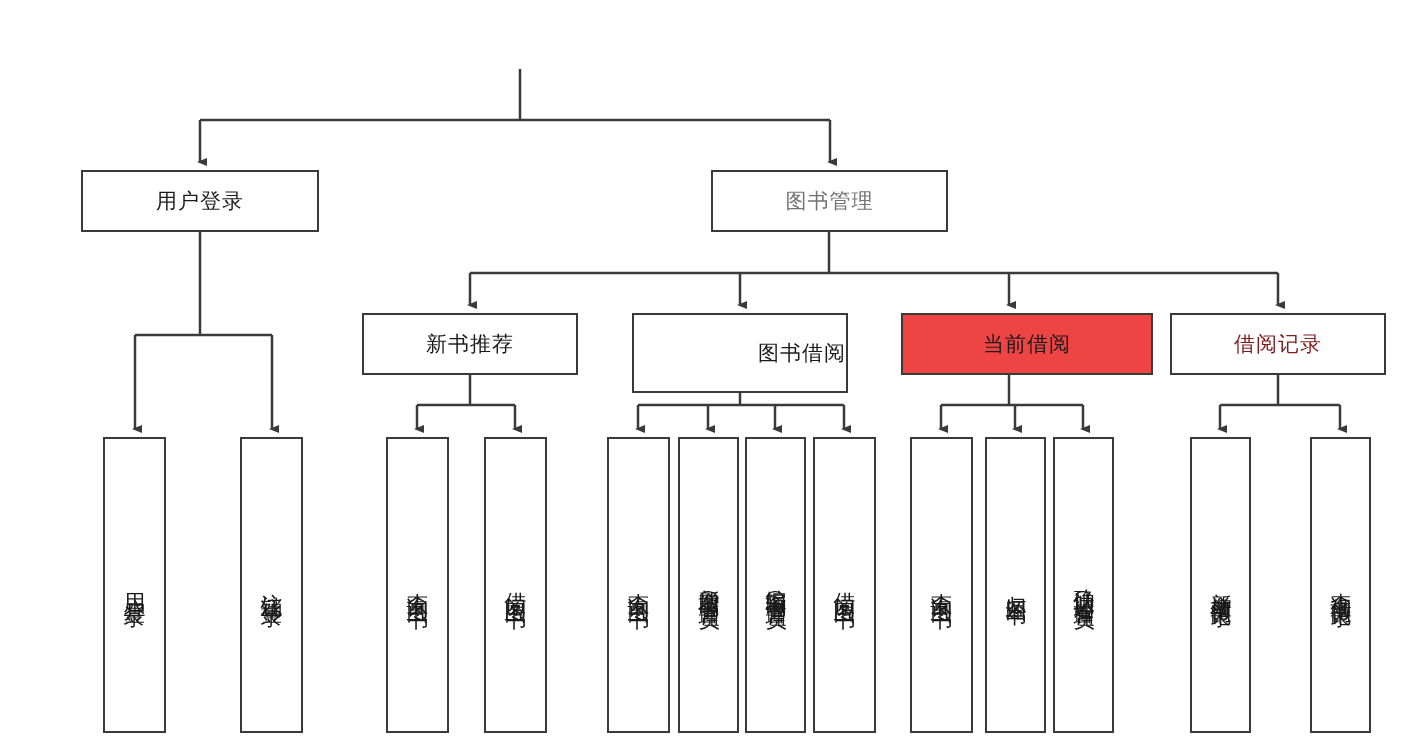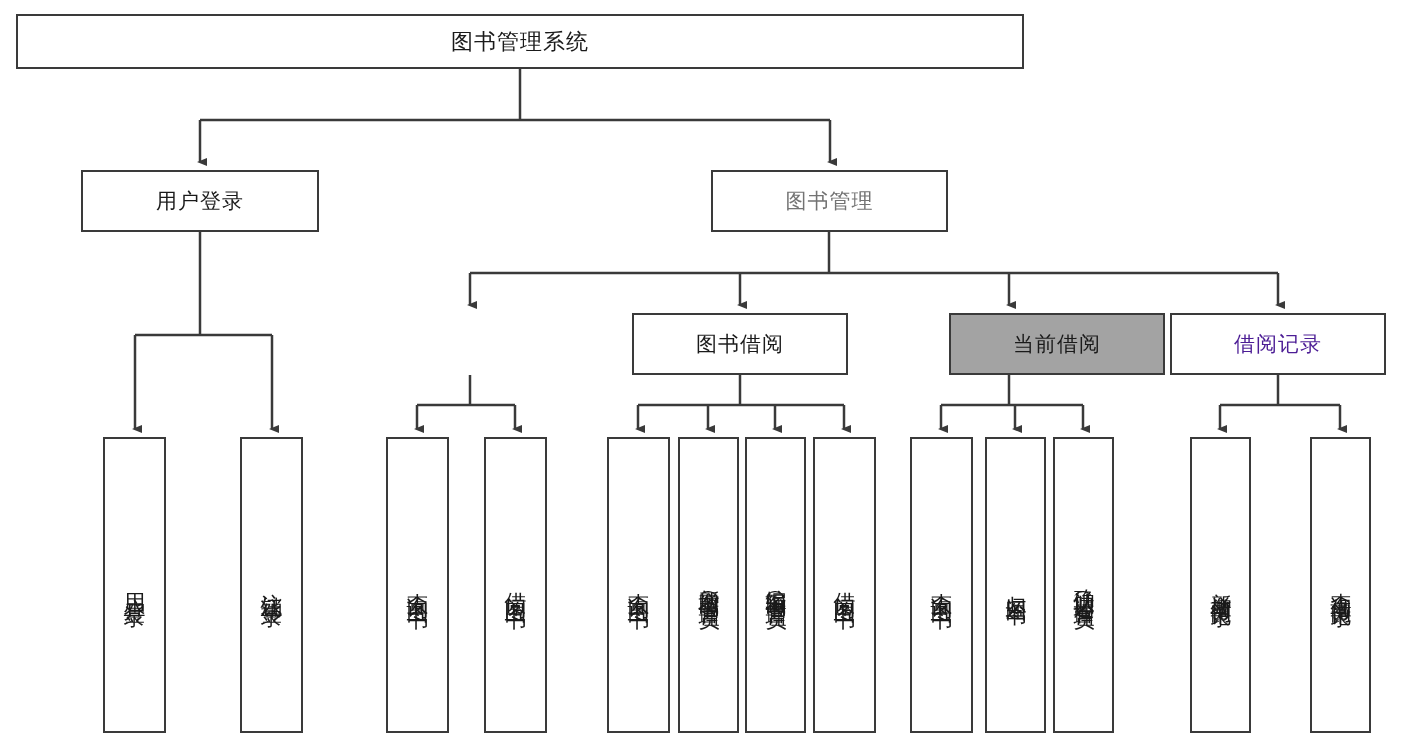--- a/index.html
+++ b/index.html
@@ -124,38 +124,38 @@
       <path d="M1015,405 L1015,429" marker-end="url(#arrow)"></path>
       <path d="M1083,405 L1083,429" marker-end="url(#arrow)"></path>
 
       <path d="M1278,375 L1278,405"></path>
       <path d="M1220,405 L1340,405"></path>
       <path d="M1220,405 L1220,429" marker-end="url(#arrow)"></path>
       <path d="M1340,405 L1340,429" marker-end="url(#arrow)"></path>
     </g>
   </svg>
 
-  <div class="node horiz root" style="left: 16px; top: 14px; width: 1008px; height: 55px; border-color: rgb(58, 58, 58); background: rgb(255, 255, 255); color: rgb(26, 26, 26);">
-    <span class="label">图书管理系统</span>
-  </div>
 
   <div class="node horiz" style="left: 81px; top: 170px; width: 238px; height: 62px; border-color: rgb(58, 58, 58); background: rgb(255, 255, 255); color: rgb(26, 26, 26);">
     <span class="label">用户登录</span>
   </div>
   <div class="node horiz" style="left: 711px; top: 170px; width: 237px; height: 62px; border-color: rgb(58, 58, 58); background: rgb(255, 255, 255); color: #737373;">
     <span class="label">图书管理</span>
   </div>
 
-  <div class="node horiz" style="left: 632px; top: 313px; width: 216px; height: 62px; border-color: rgb(58, 58, 58); background: rgb(255, 255, 255); color: rgb(26, 26, 26);">
+  <div class="node horiz" style="left: 362px; top: 313px; width: 216px; height: 62px; border-color: rgb(58, 58, 58); background: rgb(255, 255, 255); color: rgb(26, 26, 26);">
+    <span class="label">新书推荐</span>
+  </div>
+  <div class="node horiz" style="left: 632px; top: 313px; width: 216px; height: 80px; border-color: rgb(58, 58, 58); background: rgb(255, 255, 255); color: rgb(26, 26, 26); justify-content: flex-end;">
     <span class="label">图书借阅</span>
   </div>
-  <div class="node horiz" style="left: 901px; top: 313px; width: 216px; height: 62px; border-color: rgb(58, 58, 58); background: #a3a3a3; color: rgb(26, 26, 26); margin-left: 48px;">
+  <div class="node horiz" style="left: 901px; top: 313px; width: 252px; height: 62px; border-color: rgb(58, 58, 58); background: #ef4444; color: rgb(26, 26, 26);">
     <span class="label">当前借阅</span>
   </div>
-  <div class="node horiz" style="left: 1170px; top: 313px; width: 216px; height: 62px; border-color: rgb(58, 58, 58); background: rgb(255, 255, 255); color: #4c1d95;">
+  <div class="node horiz" style="left: 1170px; top: 313px; width: 216px; height: 62px; border-color: rgb(58, 58, 58); background: rgb(255, 255, 255); color: #7f1d1d;">
     <span class="label">借阅记录</span>
   </div>
 
   <div class="node vert" style="left: 103px; top: 437px; width: 63px; height: 296px; border-color: rgb(58, 58, 58); background: rgb(255, 255, 255); color: rgb(26, 26, 26);">
     <span class="label">用户登录</span>
   </div>
   <div class="node vert" style="left: 240px; top: 437px; width: 63px; height: 296px; border-color: rgb(58, 58, 58); background: rgb(255, 255, 255); color: rgb(26, 26, 26);">
     <span class="label">注销登录</span>
   </div>
   <div class="node vert" style="left: 386px; top: 437px; width: 63px; height: 296px; border-color: rgb(58, 58, 58); background: rgb(255, 255, 255); color: rgb(26, 26, 26);">

